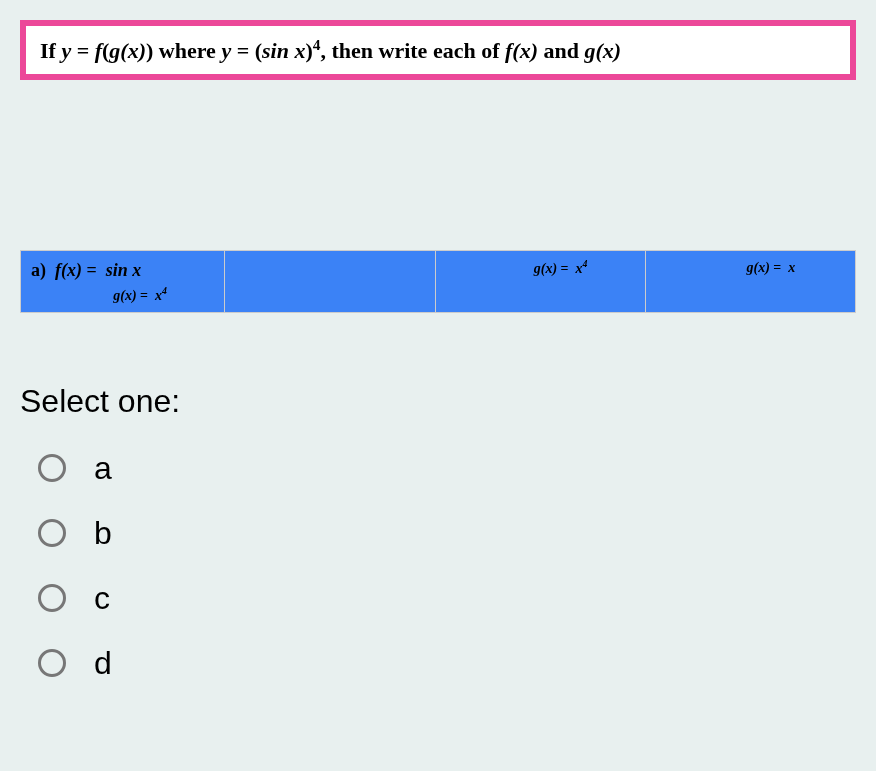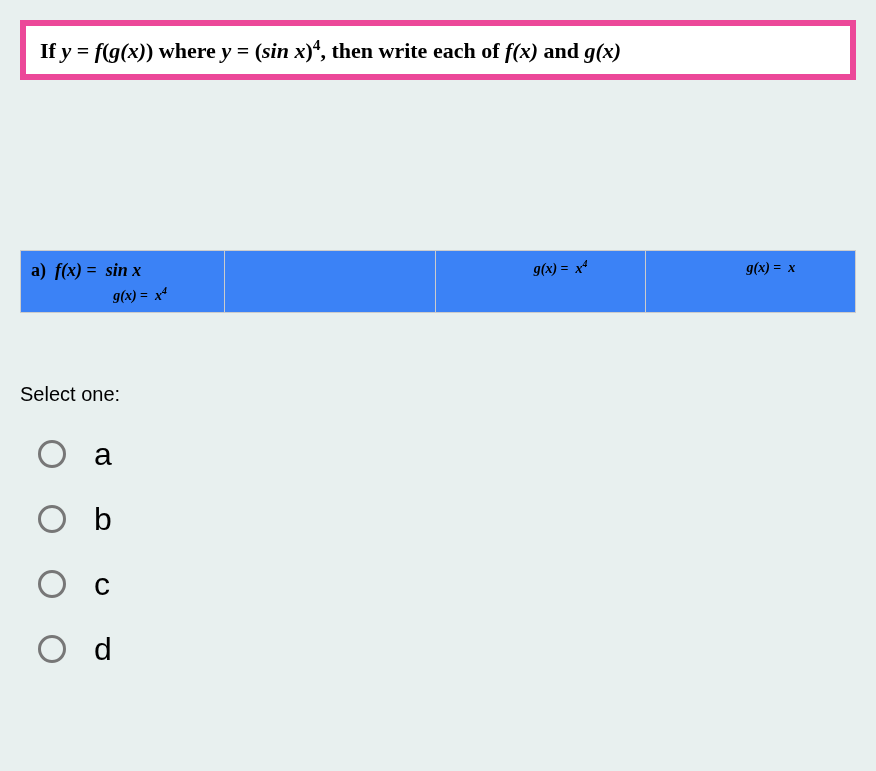--- a/index.html
+++ b/index.html
@@ -57,21 +57,21 @@
       font-weight: bold;
       color: #000;
       line-height: 1.5;
       padding-left: 35px;
       text-align: center;
     }
     .select-section {
       margin: 70px 20px 0 20px;
     }
     .select-heading {
-      font-size: 20px;
+      font-size: 32px;
       font-weight: normal;
       color: #000;
       font-family: Arial, sans-serif;
       margin-bottom: 30px;
     }
     .radio-group {
       display: flex;
       flex-direction: column;
       gap: 28px;
       padding-left: 18px;

